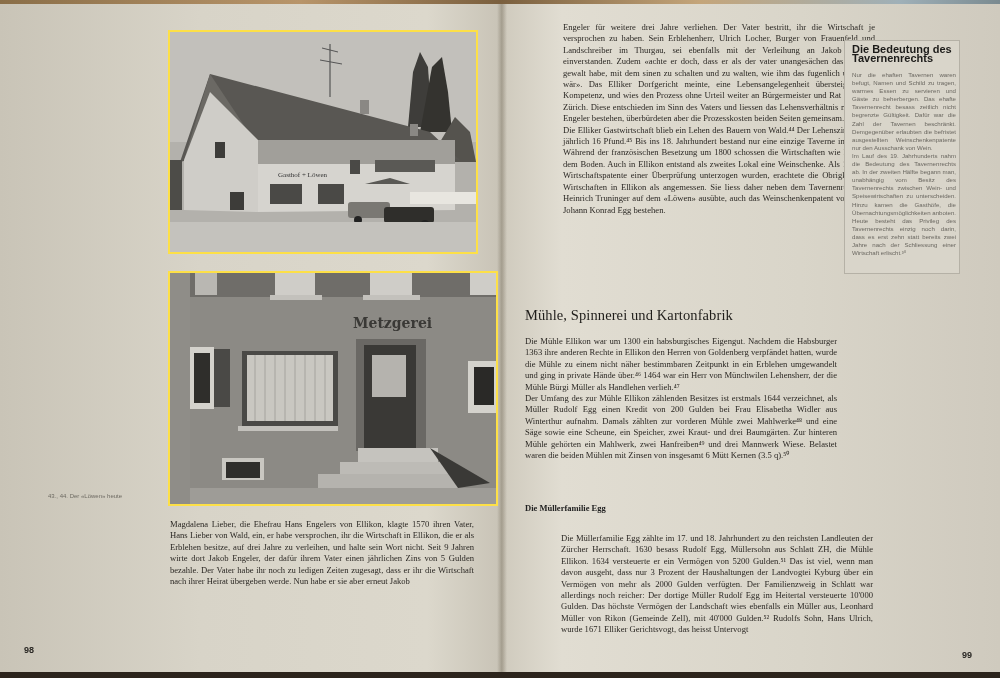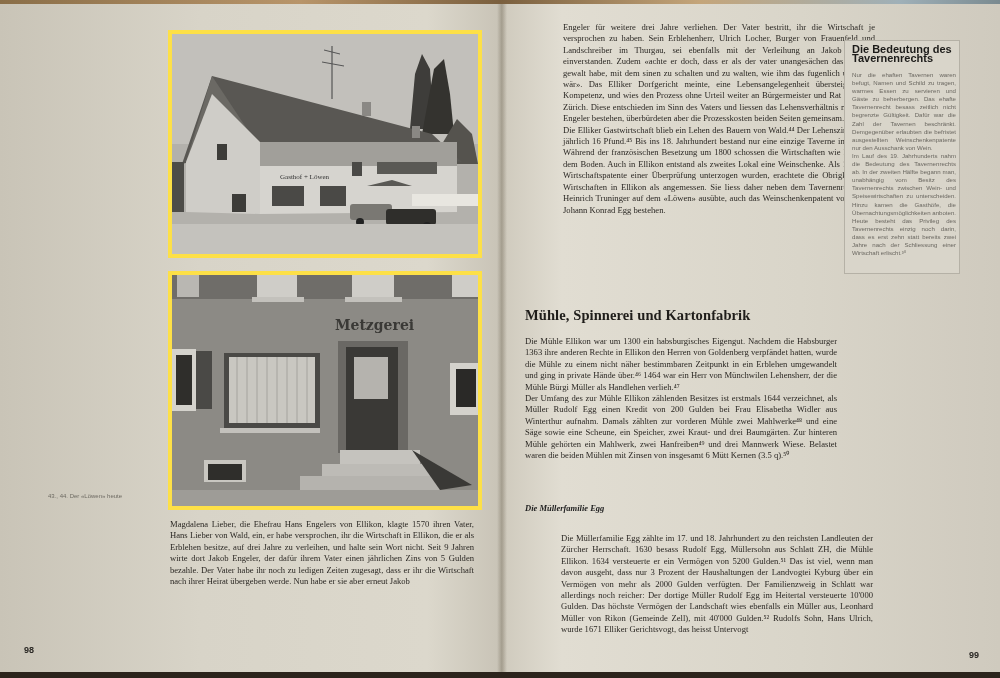--- a/index.html
+++ b/index.html
@@ -16,54 +16,54 @@
     left:0; width:502px;
     background:linear-gradient(90deg,#c9c4b7 0%,#d8d4c8 40%,#dcd8cc 85%,#c8c3b6 100%);
   }
   .page-right {
     left:502px; width:498px;
     background:linear-gradient(90deg,#cfcabd 0%,#e1ddd2 12%,#d9d5c9 60%,#cfcabe 100%);
   }
   .gutter { position:absolute; left:497px; top:4px; width:10px; height:668px;
     background:linear-gradient(90deg,rgba(0,0,0,0) 0%,rgba(90,80,60,0.35) 50%,rgba(0,0,0,0) 100%); }
 
-  .photo { position:absolute; overflow:hidden; border:4px solid #fde047; }
+  .photo { position:absolute; overflow:hidden; border:2px solid #fde047; }
   .photo-1 { left:168px; top:30px; width:306px; height:220px; background:#a9a7a2; }
-  .photo-2 { left:168px; top:271px; width:306px; height:231px; background:#8f8d88; }
+  .photo-2 { left:168px; top:271px; width:306px; height:231px; background:#8f8d88;padding-left:20px; }
 
   .caption { position:absolute; left:48px; top:493px; font-family:"Liberation Sans", sans-serif;
     font-size:6px; color:#6d6a62; }
 
   .body-text {
     position:absolute; color:#2b2824; font-size:8.6px; line-height:11.4px;
     text-align:justify;
   }
   .body-text p { margin:0; }
   .left-text { left:170px; top:519px; width:304px; }
   .right-text-top { left:525px; top:22px; width:312px;margin-left:38px; }
   .right-text-mid { left:525px; top:336px; width:312px; }
   .right-text-bot { left:525px; top:533px; width:312px;margin-left:36px; }
 
-  .section-heading { position:absolute; left:525px; top:307px; font-size:14.5px; font-weight:bold;
+  .section-heading { position:absolute; left:525px; top:307px; font-size:14.5px; font-weight:normal;
     color:#1f1d1a; letter-spacing:0.1px; }
-  .subheading { position:absolute; left:525px; top:503px; font-size:8.5px; font-weight:bold; font-style:italic; color:#222; }
+  .subheading { position:absolute; left:525px; top:503px; font-size:8.5px; font-weight:bold; color:#222; }
 
   .sidebar-box {
     position:absolute; left:844px; top:40px; width:114px; height:232px;
     border:1px solid #b5b1a6; background:#d9d5ca;
   }
   .sidebar-title { position:absolute; left:7px; top:4px; width:104px; font-family:"Liberation Sans", sans-serif;
     font-size:11px; font-weight:bold; color:#1c1b19; line-height:9px; }
   .sidebar-body { position:absolute; left:7px; top:30px; width:104px; font-family:"Liberation Sans", sans-serif;
     font-size:6.1px; line-height:8.1px; color:#6a6760; text-align:justify; }
   .sidebar-body p { margin:0; }
 
   .page-number { position:absolute; font-family:"Liberation Sans", sans-serif; font-size:9px; font-weight:bold; color:#2a2824; }
   .pn-left { left:24px; top:645px;text-align:center; }
-  .pn-right { left:962px; top:650px;margin-left:7px; }
+  .pn-right { left:962px; top:650px; }
   svg { display:block; }
 </style>
 </head>
 <body>
 
 <div class="desk-top"></div>
 
 <div class="page page-left"></div>
 <div class="page page-right"></div>
 <div class="gutter"></div>

